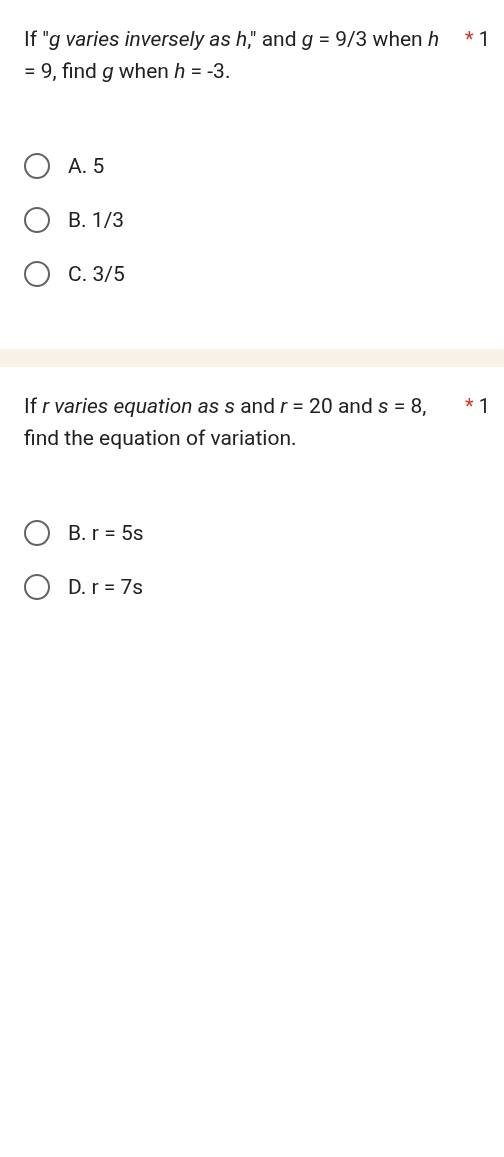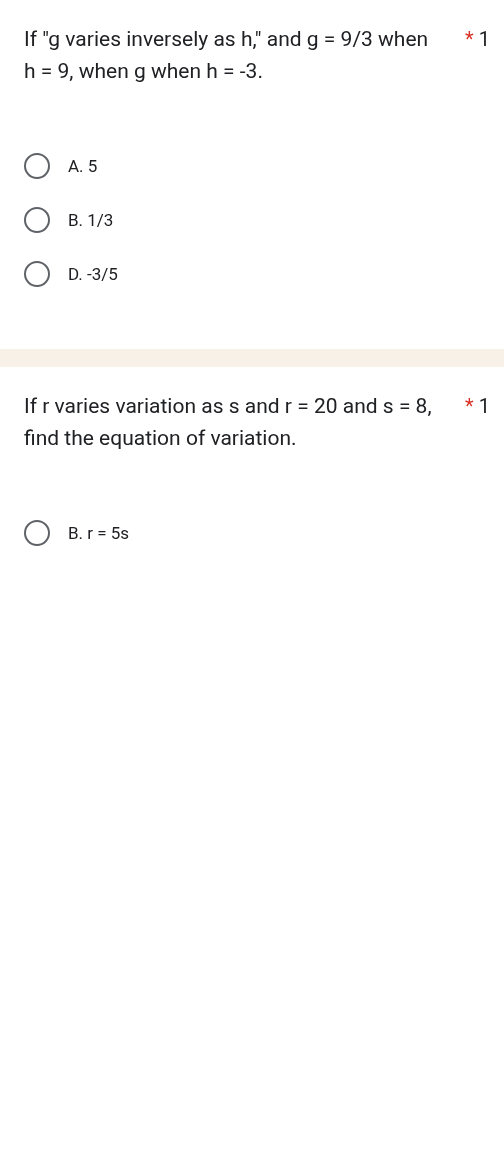--- a/index.html
+++ b/index.html
@@ -19,20 +19,21 @@
     }
     .question-text {
       font-size: 21px;
       line-height: 1.5;
       color: #202124;
       margin-bottom: 28px;
       position: relative;
       padding-right: 40px;
     }
     .italic {
+      font-style: italic;
     }
     .required-star {
       color: #d93025;
       font-size: 20px;
     }
     .points {
       color: #202124;
       font-size: 20px;
     }
     .meta-indicator {
@@ -49,74 +50,78 @@
     }
     .radio-circle {
       width: 26px;
       height: 26px;
       border: 2.5px solid #5f6368;
       border-radius: 50%;
       margin-right: 18px;
       flex-shrink: 0;
     }
     .option-label {
-      font-size: 17px;
+      font-size: 21px;
       color: #202124;
     }
     .divider {
       height: 18px;
       background: #f8f1e7;
       width: 100%;
     }
     .spacer-top {
       height: 24px;
     }
     .spacer-bottom {
       height: 28px;
     }
   </style>
 </head>
 <body>
 
 <div class="question-block">
   <div class="question-text">
     <span>
-      <span>If "</span><span class="italic">g varies inversely as h</span><span>," and </span><span class="italic">g</span><span> = 9/3 when </span><span class="italic">h</span><span> = 9, when </span><span class="italic">g</span><span> when </span><span class="italic">h</span><span> = -3.</span>
+      <span>If "</span><span class="italic">g varies inversely as h</span><span>," and </span><span class="italic">g</span><span> = 9/3 when </span><span class="italic">h</span><span> = 9, find </span><span class="italic">g</span><span> when </span><span class="italic">h</span><span> = -3.</span>
     </span>
     <span class="meta-indicator">
       <span class="required-star">*</span>
       <span class="points">1</span>
     </span>
   </div>
   <div class="spacer-top"></div>
   <div class="option">
     <span class="radio-circle"></span>
     <span class="option-label">A. 5</span>
   </div>
   <div class="option">
     <span class="radio-circle"></span>
     <span class="option-label">B. 1/3</span>
   </div>
   <div class="option">
     <span class="radio-circle"></span>
-    <span class="option-label">D. -3/5</span>
+    <span class="option-label">C. 3/5</span>
   </div>
   <div class="spacer-bottom"></div>
 </div>
 
 <div class="divider"></div>
 
 <div class="question-block">
   <div class="question-text">
     <span>
-      <span>If </span><span class="italic">r varies variation as s </span><span>and </span><span class="italic">r</span><span> = 20 and </span><span class="italic">s</span><span> = 8, find the equation of variation.</span>
+      <span>If </span><span class="italic">r varies equation as s </span><span>and </span><span class="italic">r</span><span> = 20 and </span><span class="italic">s</span><span> = 8, find the equation of variation.</span>
     </span>
     <span class="meta-indicator">
       <span class="required-star">*</span>
       <span class="points">1</span>
     </span>
   </div>
   <div class="spacer-top"></div>
   <div class="option">
     <span class="radio-circle"></span>
     <span class="option-label">B. r = 5s</span>
   </div>
+  <div class="option">
+    <span class="radio-circle"></span>
+    <span class="option-label">D. r = 7s</span>
+  </div>
 </div>
 
 </body></html>

